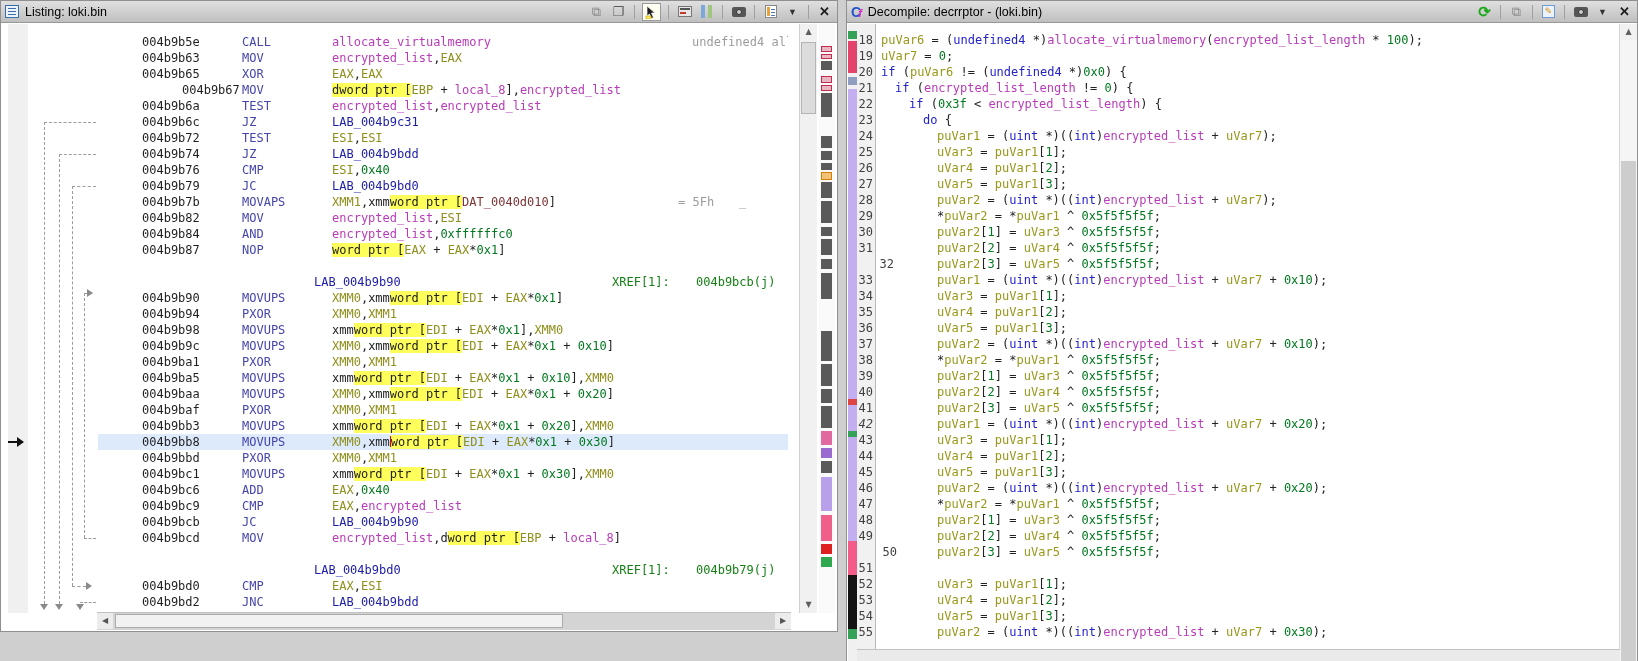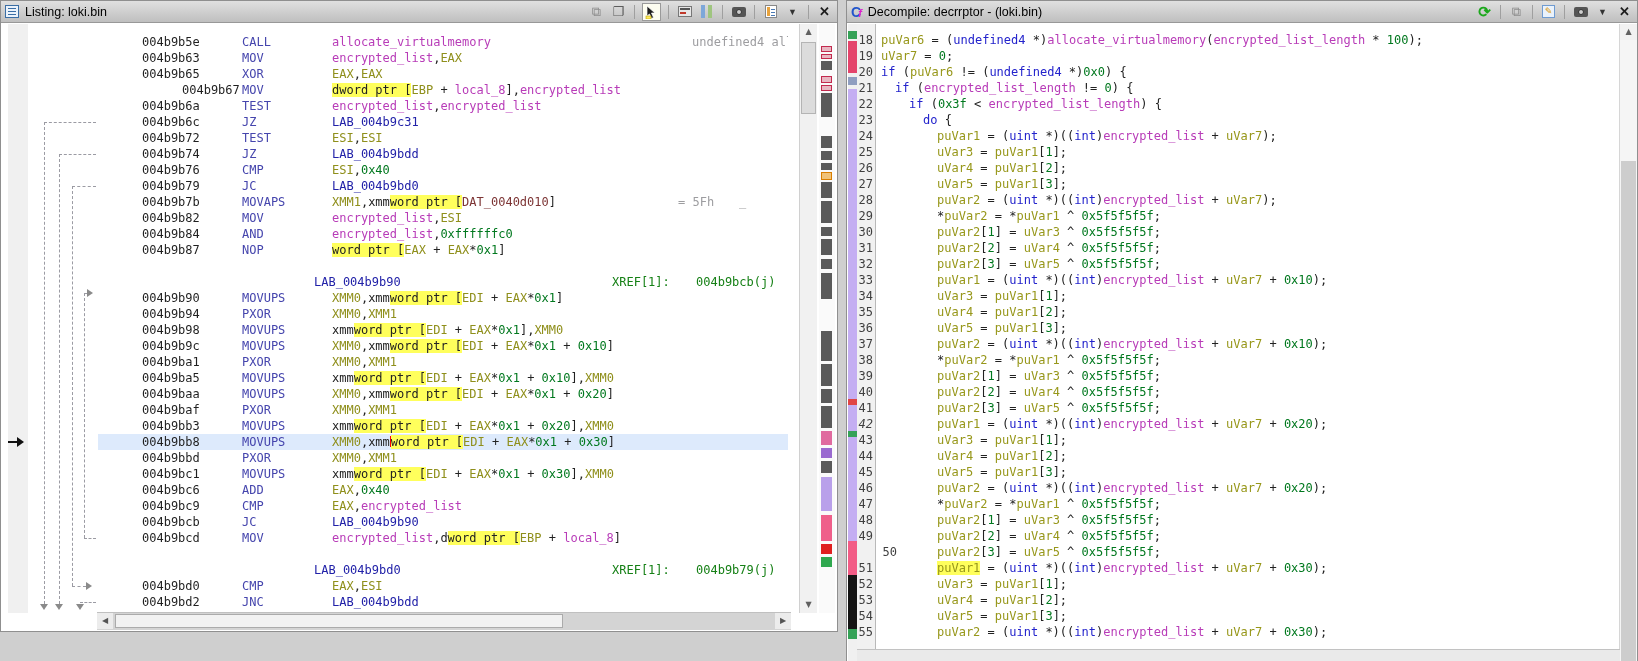--- a/index.html
+++ b/index.html
@@ -301,21 +301,21 @@
         <div class="dnum" style="top: 95px;">22</div>
         <div class="dnum" style="top: 111px;">23</div>
         <div class="dnum" style="top: 127px;">24</div>
         <div class="dnum" style="top: 143px;">25</div>
         <div class="dnum" style="top: 159px;">26</div>
         <div class="dnum" style="top: 175px;">27</div>
         <div class="dnum" style="top: 191px;">28</div>
         <div class="dnum" style="top: 207px;">29</div>
         <div class="dnum" style="top: 223px;">30</div>
         <div class="dnum" style="top: 239px;">31</div>
-        <div class="dnum" style="top: 255px;">32</div>
+        <div class="dnum" style="top: 255px; padding-left: 21px;">32</div>
         <div class="dnum" style="top: 271px;">33</div>
         <div class="dnum" style="top: 287px;">34</div>
         <div class="dnum" style="top: 303px;">35</div>
         <div class="dnum" style="top: 319px;">36</div>
         <div class="dnum" style="top: 335px;">37</div>
         <div class="dnum" style="top: 351px;">38</div>
         <div class="dnum" style="top: 367px;">39</div>
         <div class="dnum" style="top: 383px;">40</div>
         <div class="dnum" style="top: 399px;">41</div>
         <div class="dnum" style="top: 415px; font-style: italic;">42</div>
@@ -360,21 +360,20 @@
         <div class="dl" style="top: 399px; left: 90px;"><span class="v">puVar2</span><span class="p">[</span><span class="c">3</span><span class="p">] = </span><span class="v">uVar5</span><span class="p"> ^ </span><span class="c">0x5f5f5f5f</span><span class="p">;</span></div>
         <div class="dl" style="top: 415px; left: 90px;"><span class="v">puVar1</span><span class="p"> = (</span><span class="k">uint</span><span class="p"> *)((</span><span class="k">int</span><span class="p">)</span><span class="g">encrypted_list</span><span class="p"> + </span><span class="v">uVar7</span><span class="p"> + </span><span class="c">0x20</span><span class="p">);</span></div>
         <div class="dl" style="top: 431px; left: 90px;"><span class="v">uVar3</span><span class="p"> = </span><span class="v">puVar1</span><span class="p">[</span><span class="c">1</span><span class="p">];</span></div>
         <div class="dl" style="top: 447px; left: 90px;"><span class="v">uVar4</span><span class="p"> = </span><span class="v">puVar1</span><span class="p">[</span><span class="c">2</span><span class="p">];</span></div>
         <div class="dl" style="top: 463px; left: 90px;"><span class="v">uVar5</span><span class="p"> = </span><span class="v">puVar1</span><span class="p">[</span><span class="c">3</span><span class="p">];</span></div>
         <div class="dl" style="top: 479px; left: 90px;"><span class="v">puVar2</span><span class="p"> = (</span><span class="k">uint</span><span class="p"> *)((</span><span class="k">int</span><span class="p">)</span><span class="g">encrypted_list</span><span class="p"> + </span><span class="v">uVar7</span><span class="p"> + </span><span class="c">0x20</span><span class="p">);</span></div>
         <div class="dl" style="top: 495px; left: 90px;"><span class="p">*</span><span class="v">puVar2</span><span class="p"> = *</span><span class="v">puVar1</span><span class="p"> ^ </span><span class="c">0x5f5f5f5f</span><span class="p">;</span></div>
         <div class="dl" style="top: 511px; left: 90px;"><span class="v">puVar2</span><span class="p">[</span><span class="c">1</span><span class="p">] = </span><span class="v">uVar3</span><span class="p"> ^ </span><span class="c">0x5f5f5f5f</span><span class="p">;</span></div>
         <div class="dl" style="top: 527px; left: 90px;"><span class="v">puVar2</span><span class="p">[</span><span class="c">2</span><span class="p">] = </span><span class="v">uVar4</span><span class="p"> ^ </span><span class="c">0x5f5f5f5f</span><span class="p">;</span></div>
         <div class="dl" style="top: 543px; left: 90px;"><span class="v">puVar2</span><span class="p">[</span><span class="c">3</span><span class="p">] = </span><span class="v">uVar5</span><span class="p"> ^ </span><span class="c">0x5f5f5f5f</span><span class="p">;</span></div>
-        <div class="dl" style="top: 559px; left: 90px;"><span class="v hl">puVar1</span><span class="p"> = (</span><span class="k">uint</span><span class="p"> *)((</span><span class="k">int</span><span class="p">)</span><span class="g">encrypted_list</span><span class="p"> + </span><span class="v">uVar7</span><span class="p"> + </span><span class="c">0x30</span><span class="p">);</span></div>
         <div class="dl" style="top: 575px; left: 90px;"><span class="v">uVar3</span><span class="p"> = </span><span class="v">puVar1</span><span class="p">[</span><span class="c">1</span><span class="p">];</span></div>
         <div class="dl" style="top: 591px; left: 90px;"><span class="v">uVar4</span><span class="p"> = </span><span class="v">puVar1</span><span class="p">[</span><span class="c">2</span><span class="p">];</span></div>
         <div class="dl" style="top: 607px; left: 90px;"><span class="v">uVar5</span><span class="p"> = </span><span class="v">puVar1</span><span class="p">[</span><span class="c">3</span><span class="p">];</span></div>
         <div class="dl" style="top: 623px; left: 90px;"><span class="v">puVar2</span><span class="p"> = (</span><span class="k">uint</span><span class="p"> *)((</span><span class="k">int</span><span class="p">)</span><span class="g">encrypted_list</span><span class="p"> + </span><span class="v">uVar7</span><span class="p"> + </span><span class="c">0x30</span><span class="p">);</span></div>
       </div>
     <div class="vsb2">
       <div class="sbbtn up">▲</div>
       <div class="thumb"></div>
     </div>
     <div class="hsb2"></div>

